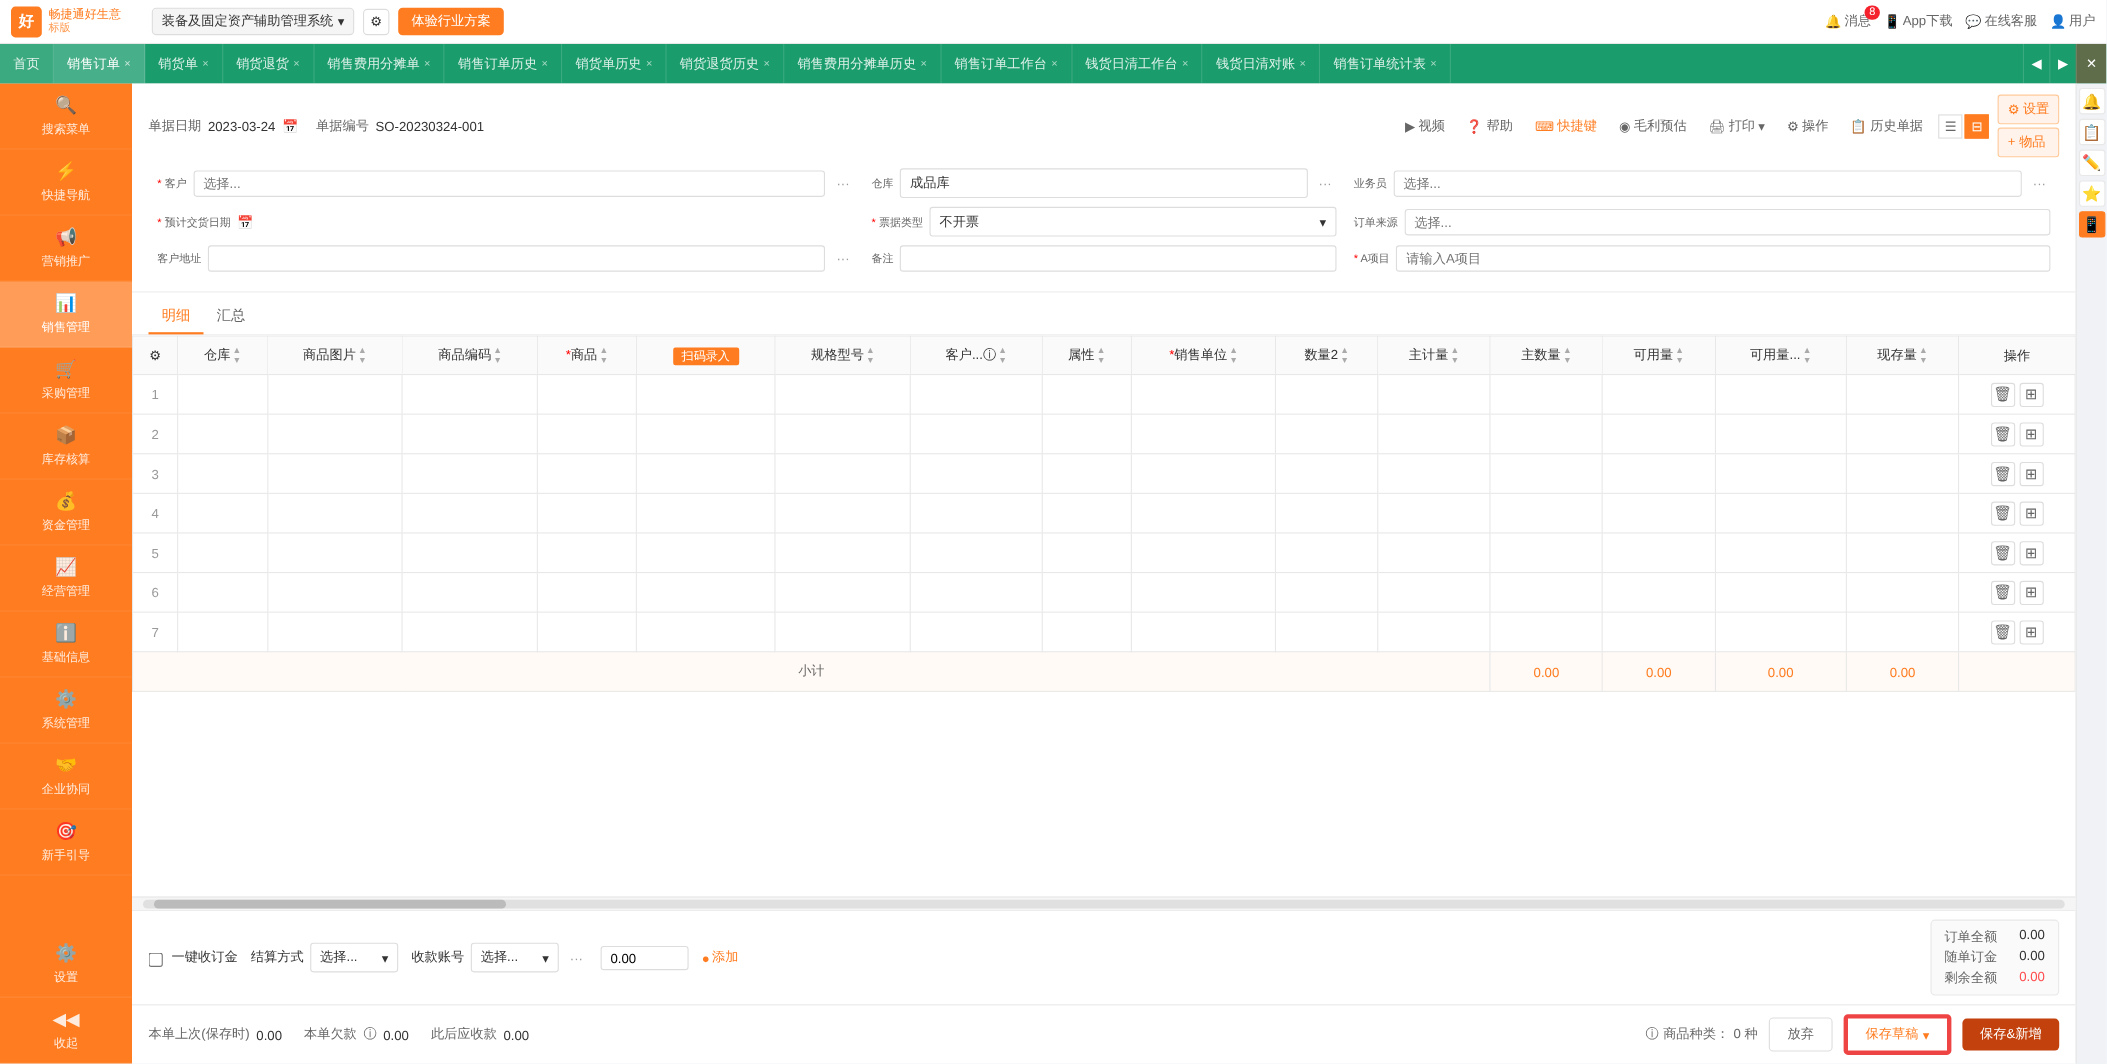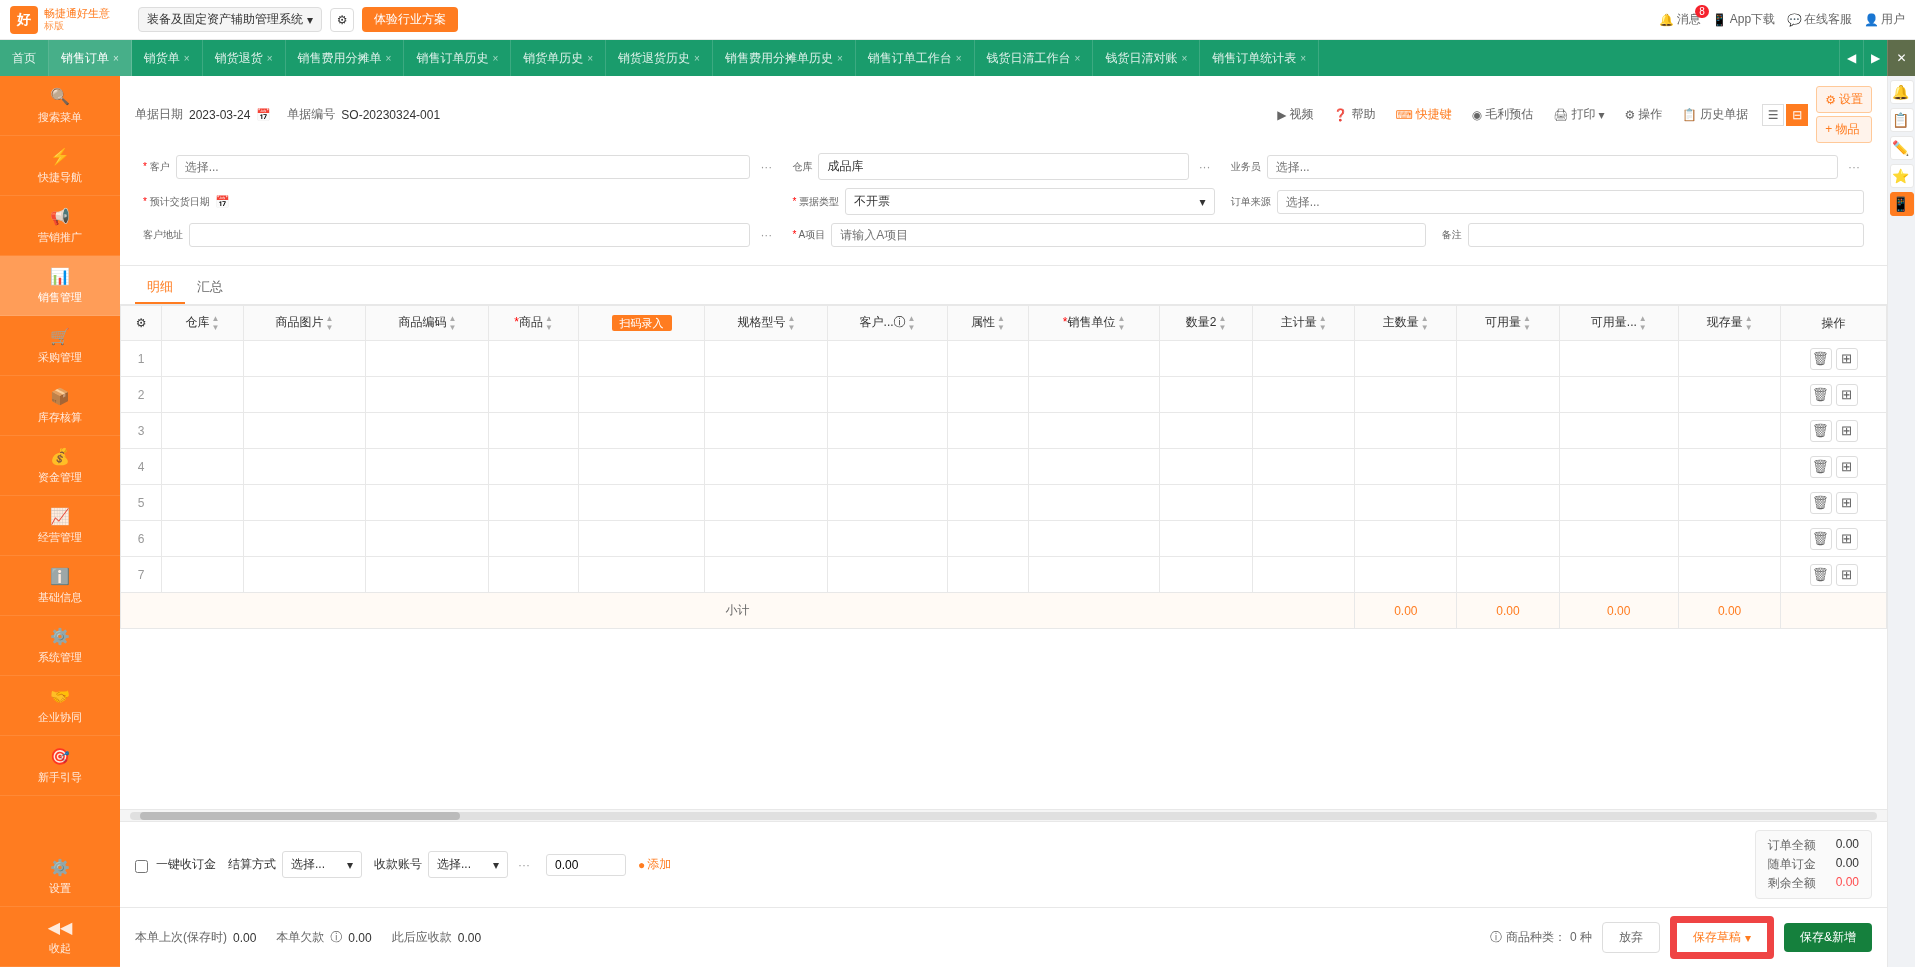--- a/index.html
+++ b/index.html
@@ -93,22 +93,22 @@
     .add-btn { color: #ff7c20; cursor: pointer; display: flex; align-items: center; gap: 2px; }
     
     
     .footer { background: white; border-top: 1px solid #e8e8e8; padding: 8px 15px; display: flex; align-items: center; justify-content: space-between; }
     .footer-left { display: flex; align-items: center; gap: 20px; font-size: 12px; color: #666; }
     .footer-field { display: flex; align-items: center; gap: 6px; }
     .footer-value { color: #333; font-weight: 500; }
     .footer-right { display: flex; align-items: center; gap: 10px; font-size: 12px; }
     .footer-info { color: #666; display: flex; align-items: center; gap: 4px; }
     .discard-btn { border: 1px solid #ddd; background: white; padding: 6px 16px; border-radius: 4px; cursor: pointer; font-size: 12px; color: #666; }
-    .save-draft-btn { border: 7px solid #ef4444; background: white; color: #ff7c20; padding: 6px 16px; border-radius: 4px; cursor: pointer; font-size: 12px; display: flex; align-items: center; gap: 4px; }
-    .save-new-btn { background: #15803d; color: white; border: none; padding: 6px 16px; border-radius: 4px; cursor: pointer; font-size: 12px; display: flex; align-items: center; gap: 4px; }
+    .save-draft-btn { border: 4px solid #ef4444; background: white; color: #ff7c20; padding: 6px 16px; border-radius: 4px; cursor: pointer; font-size: 12px; display: flex; align-items: center; gap: 4px; }
+    .save-new-btn { background: #c2410c; color: white; border: none; padding: 6px 16px; border-radius: 4px; cursor: pointer; font-size: 12px; display: flex; align-items: center; gap: 4px; }
     
     
     .right-sidebar { width: 28px; background: #f0f2f5; border-left: 1px solid #e8e8e8; display: flex; flex-direction: column; align-items: center; padding: 4px 0; gap: 4px; }
     .right-sidebar-btn { width: 24px; height: 24px; border: 1px solid #e8e8e8; border-radius: 3px; background: white; display: flex; align-items: center; justify-content: center; cursor: pointer; font-size: 14px; color: #666; }
     .setup-btn { background: #fff3eb; border: 1px solid #ffc999; color: #ff7c20; padding: 4px 8px; border-radius: 3px; cursor: pointer; font-size: 12px; display: flex; align-items: center; gap: 3px; white-space: nowrap; }
     .amount-row { display: flex; justify-content: space-between; gap: 20px; font-size: 12px; }
     .amount-label { color: #666; }
     .amount-val { color: #333; font-weight: 500; }
     .amount-val.red { color: #ff4d4f; }
   </style>
@@ -332,27 +332,27 @@
           <input class="form-input" placeholder="选择..." style="">
         </div>
       </div>
 
       <div class="form-row">
         <div class="form-cell" style="flex:1.5;">
           <label>客户地址</label>
           <input class="form-input" placeholder="" style="">
           <span class="more-btn">···</span>
         </div>
+        <div class="form-cell" style="flex:1;">
+          <label>备注</label>
+          <input class="form-input" placeholder="" style="flex: 2 1 0%;">
+        </div>
         <div class="form-cell" style="flex:1.5;">
           <label><span style="color:red">*</span> <span>A项目</span></label>
           <input class="form-input" style="flex: 2 1 0%;" placeholder="请输入A项目">
-        </div>
-        <div class="form-cell" style="flex:1;">
-          <label>备注</label>
-          <input class="form-input" placeholder="" style="flex: 2 1 0%;">
         </div>
       </div>
 
     </div>
 
     <div class="detail-tabs">
       <div class="detail-tab active">明细</div>
       <div class="detail-tab">汇总</div>
     </div>
 

